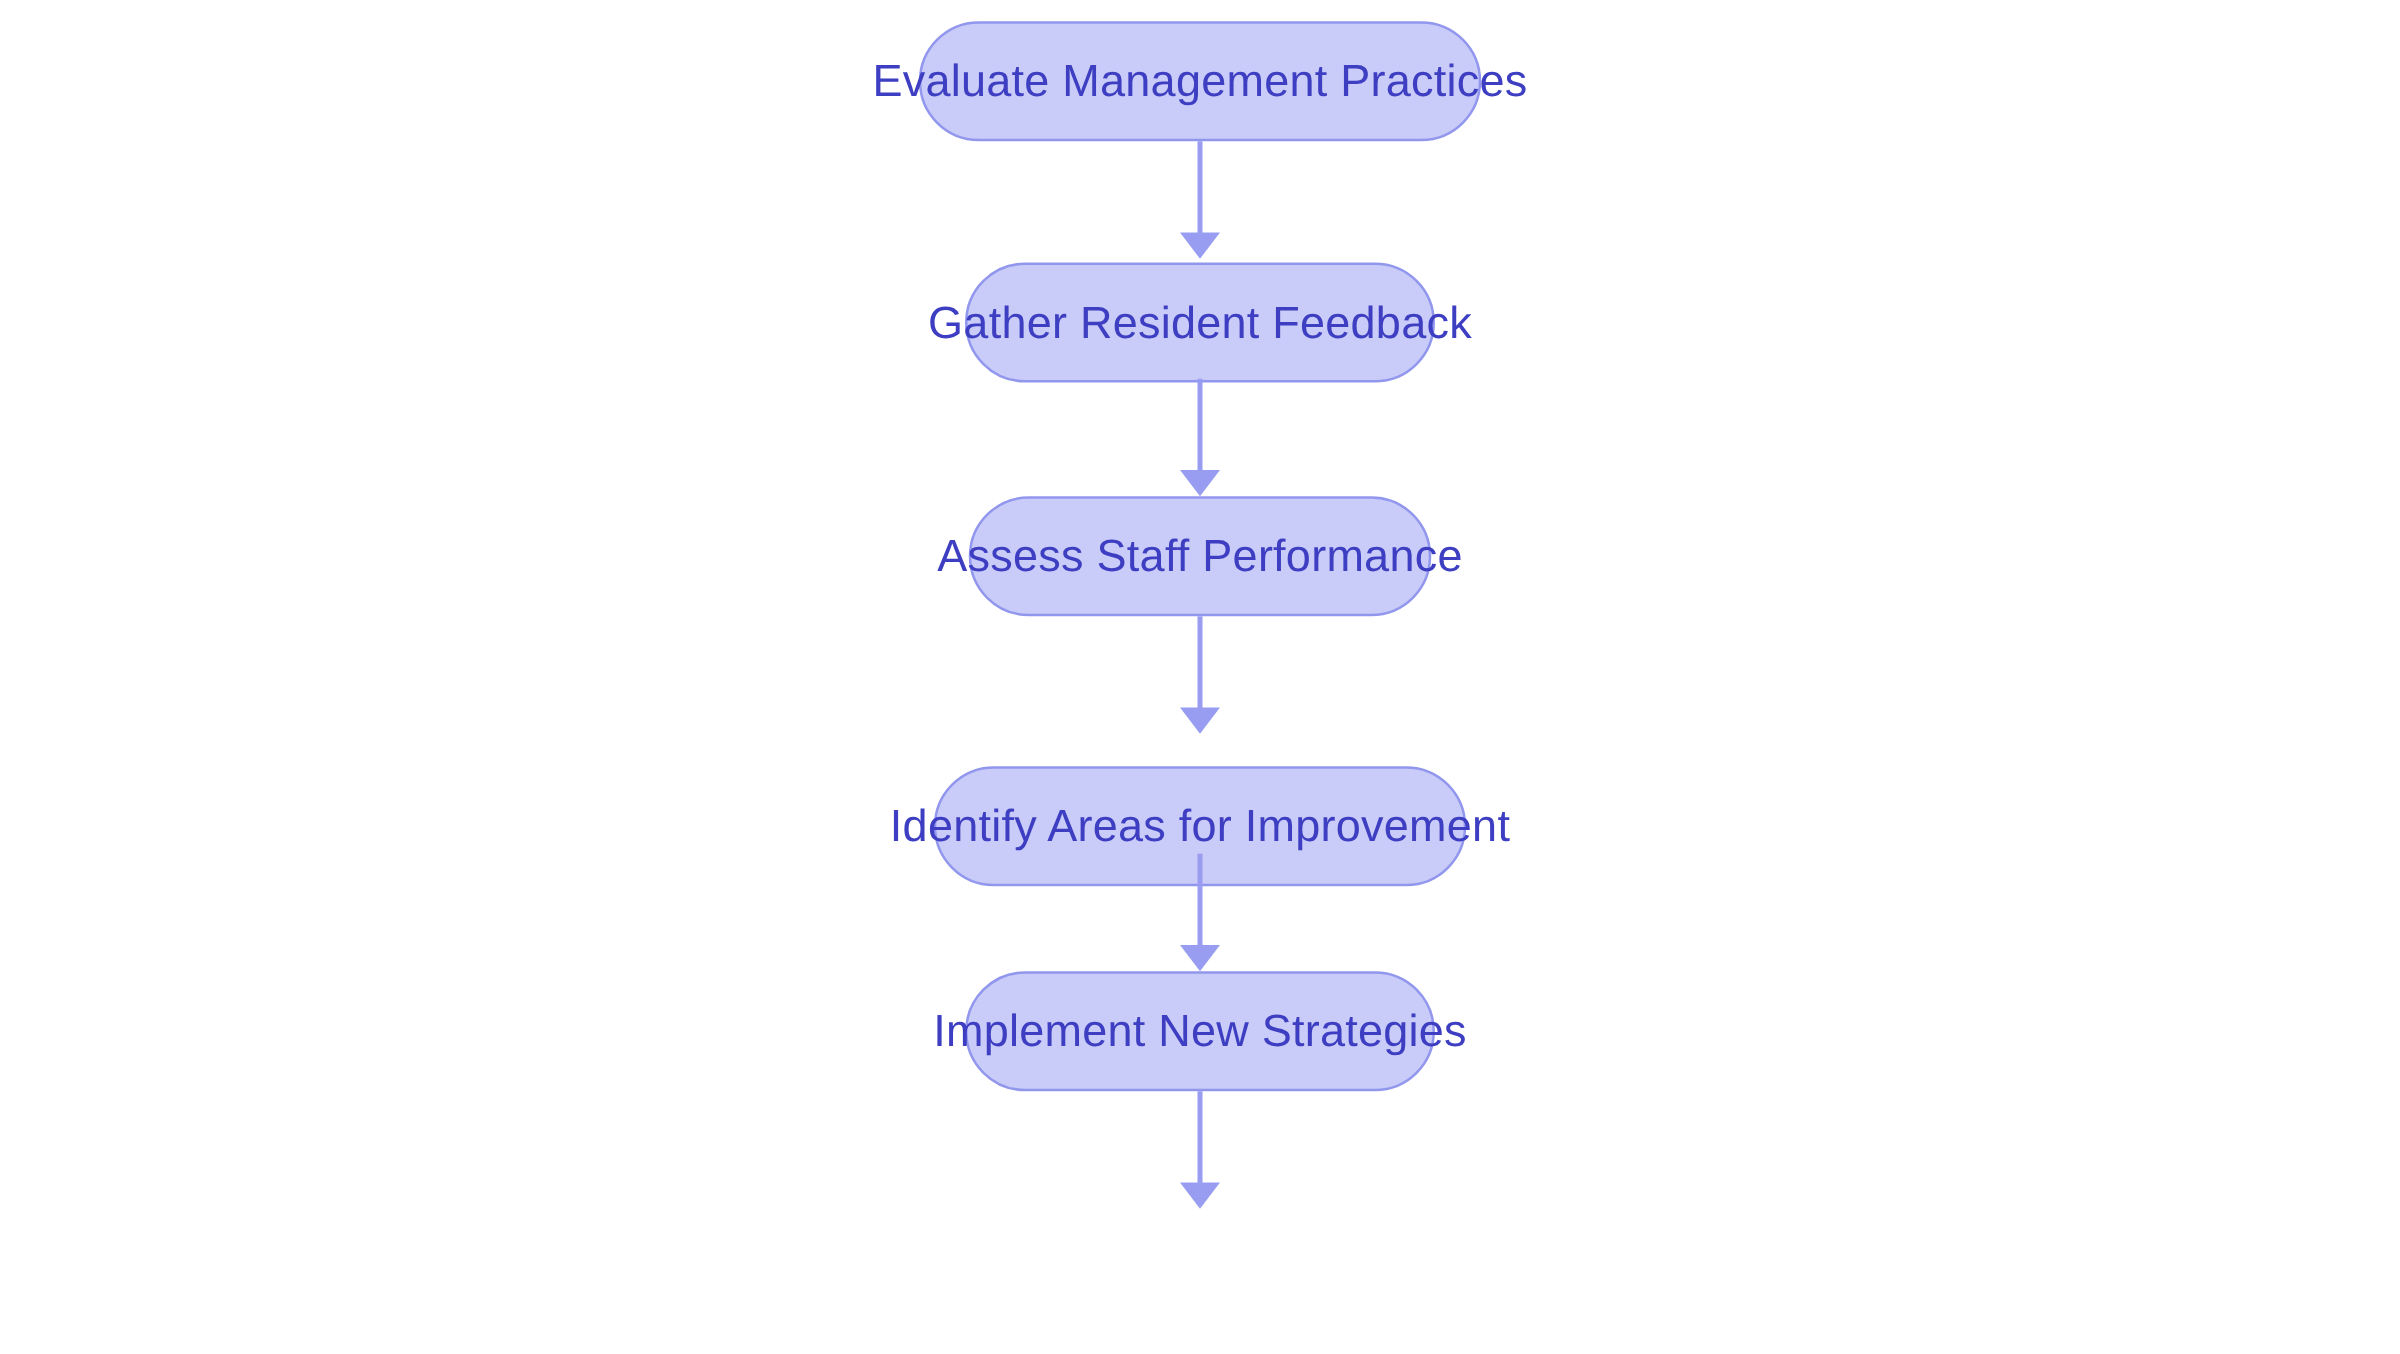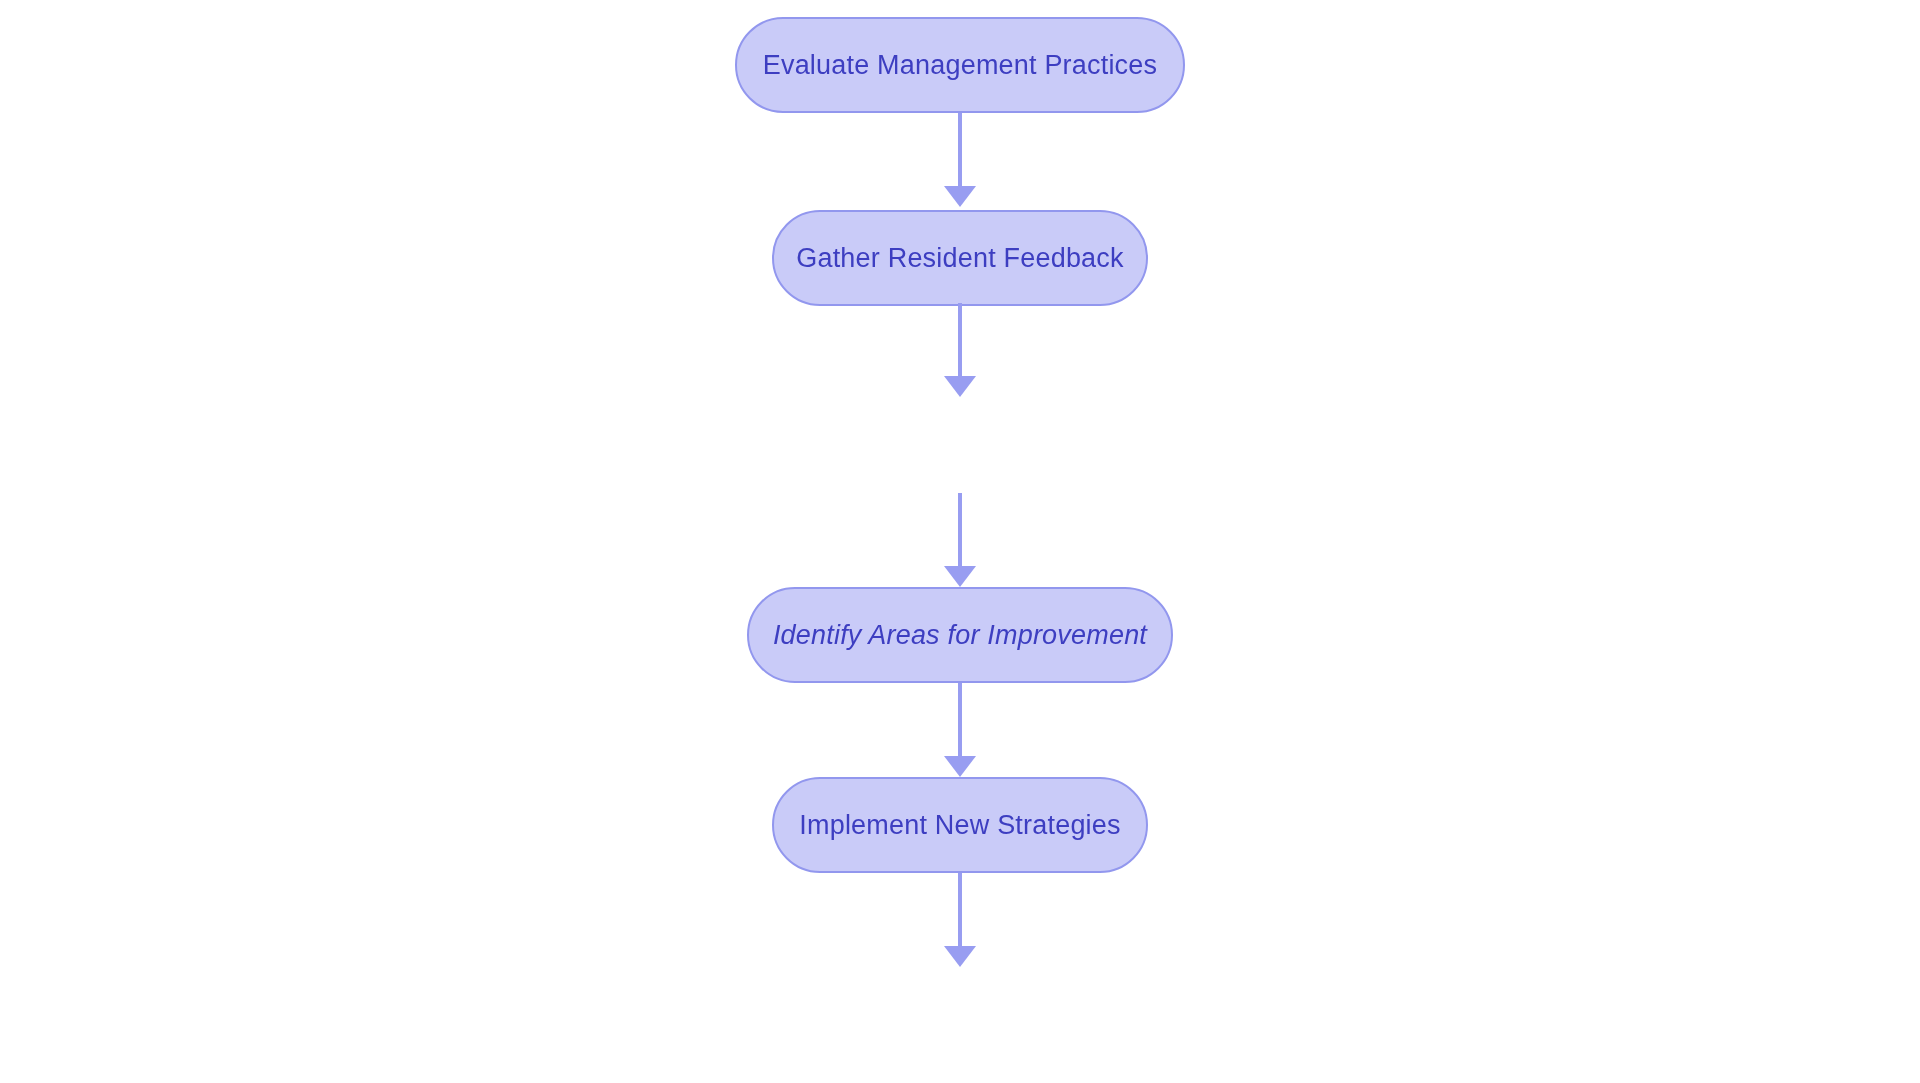--- a/index.html
+++ b/index.html
@@ -27,30 +27,30 @@
     left: 50%;
     transform: translateX(-50%);
     height: 96px;
     border-radius: 48px;
     background: var(--node-fill);
     border: 2px solid var(--node-border);
     color: var(--node-text);
     display: flex;
     align-items: center;
     justify-content: center;
-    font-size: 27px;
+    font-size: 36px;
     font-weight: 400;
     letter-spacing: 0.2px;
     white-space: nowrap;
     text-align: center;
   }
   .n0 { top: 17px;  width: 450px; }
   .n1 { top: 210px; width: 376px; }
   .n2 { top: 397px; width: 370px; }
-  .n3 { top: 587px; width: 426px; font-style: italic; }
+  .n3 { top: 613px; width: 426px; }
   .n4 { top: 777px; width: 376px; }
   .n5 { top: 967px; width: 376px; }
 
   .connector {
     position: absolute;
     left: 50%;
     transform: translateX(-50%);
     width: 32px;
   }
   .c0 { top: 113px; height: 94px; }
@@ -96,20 +96,23 @@
 
   <div class="flow-node n1">
     <span>Gather Resident Feedback</span>
   </div>
 
   <div class="connector c1">
     <div class="line"></div>
     <div class="head"></div>
   </div>
 
+  <div class="flow-node n2">
+    <span>Assess Staff Performance</span>
+  </div>
 
   <div class="connector c2">
     <div class="line"></div>
     <div class="head"></div>
   </div>
 
   <div class="flow-node n3">
     <span>Identify Areas for Improvement</span>
   </div>
 

